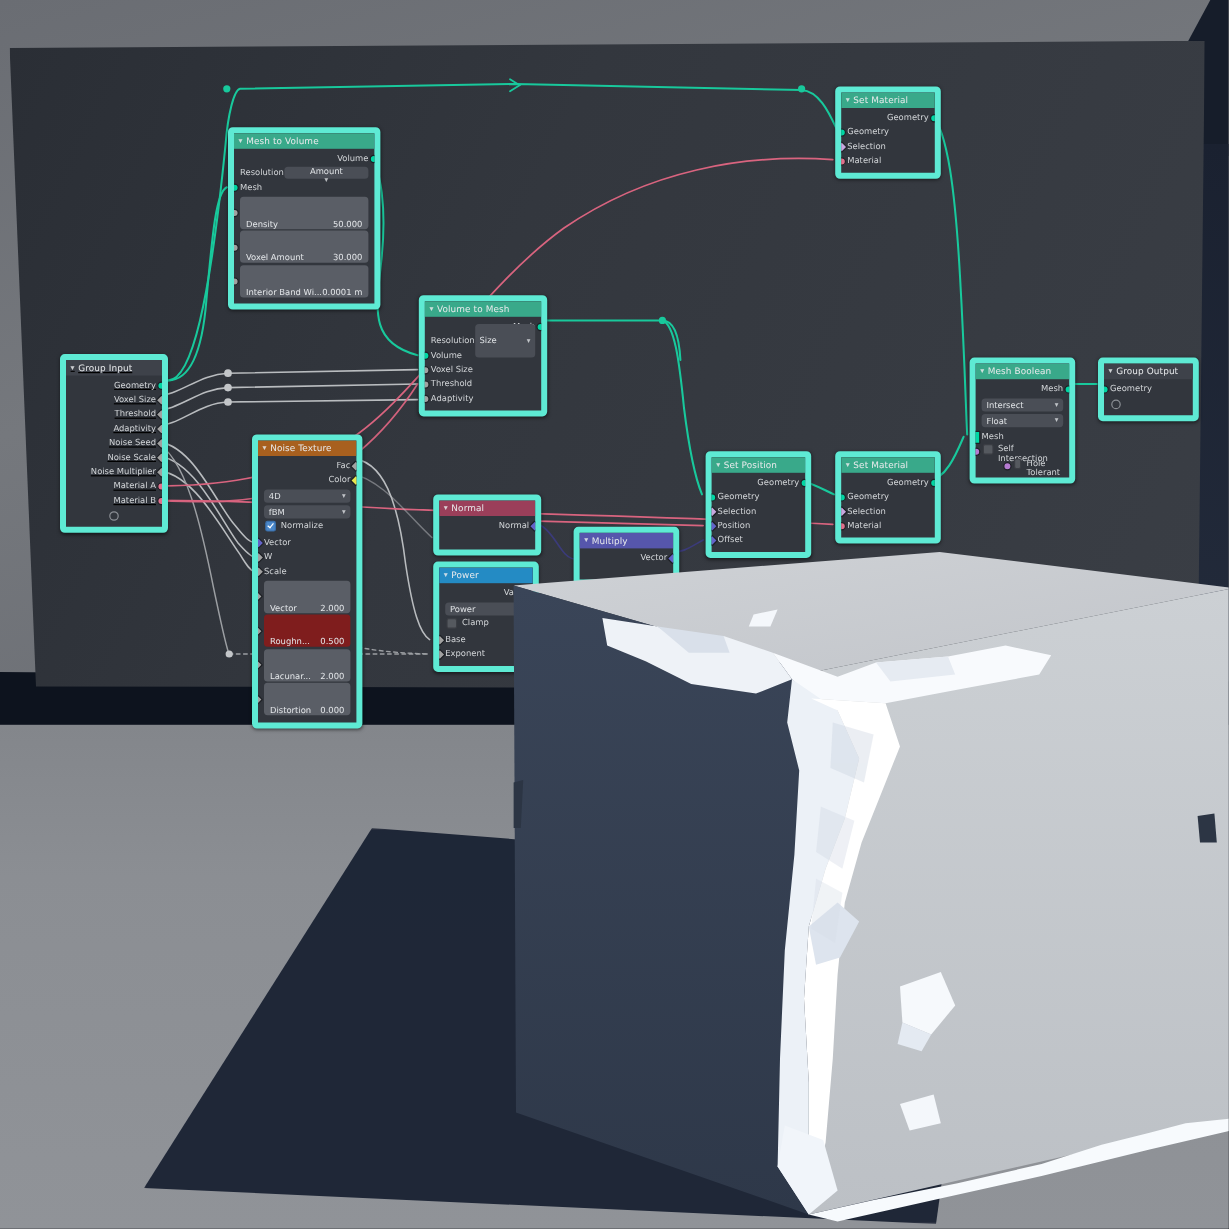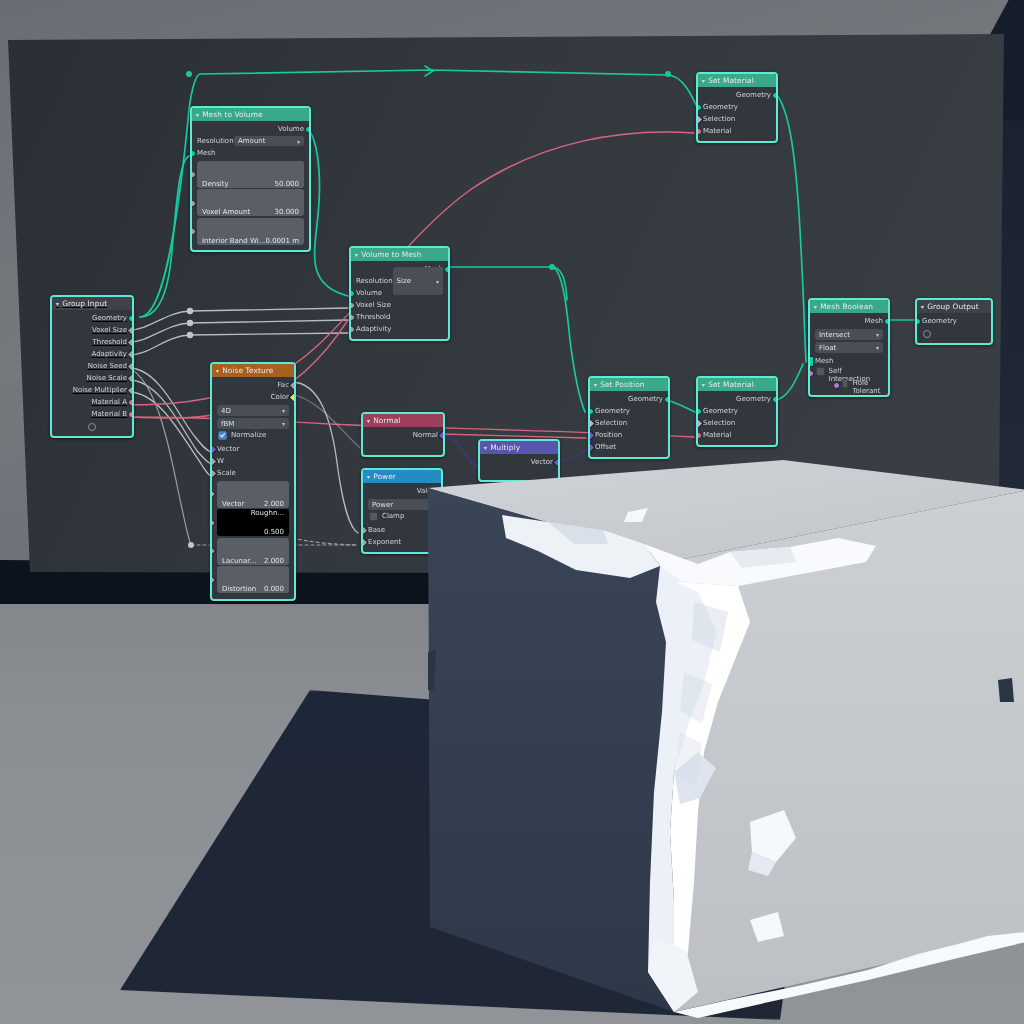--- a/index.html
+++ b/index.html
@@ -43,21 +43,21 @@
     background:linear-gradient(115deg,#2a2e35 0%,#33373e 40%,#3a3e45 100%);
     clip-path:polygon(0 6px,996px 0,990px 540px,22px 538px);
     box-shadow:0 0 24px rgba(0,0,0,.45);
   }
   .node-layer{position:absolute;left:0;top:0;width:1024px;height:1024px;}
   
   .node{
     position:absolute;border-radius:4px;overflow:hidden;
     background:#32363d;
     box-shadow:0 1px 3px rgba(0,0,0,.5);
-    border:2px solid #5eead4;
+    border:5px solid #5eead4;
   }
   .node-hdr{
     height:13px;display:flex;align-items:center;gap:3px;
     padding:0 4px;font-size:7.4px;color:#e8eaec;letter-spacing:.1px;
     white-space:nowrap;
   }
   .chev{font-size:6px;opacity:.85;transform:scaleX(1.1);}
   .node-body{padding:2px 0 4px 0;}
   .row{
     position:relative;height:12px;display:flex;align-items:center;
@@ -82,21 +82,21 @@
     margin:2px 5px;height:11px;background:#4a4e56;border-radius:3px;
     display:flex;align-items:center;justify-content:space-between;
     padding:0 4px;font-size:7px;color:#dfe2e5;
   }
   .dd-caret{font-size:6px;opacity:.8;}
   .prop-row{
     position:relative;margin:1.5px 5px;height:27px;background:#5a5e66;
     border-radius:3px;display:flex;align-items:flex-end;justify-content:space-between;
     padding:0 5px;font-size:7px;color:#e3e6e9;
   }
-  .prop-row.hl{background:#000000;flex-direction:column;}
+  .prop-row.hl{background:#7f1d1d;}
   .prop-row .sock{left:-8px;}
   .lbl-l{flex:0 0 auto;}
   .val-r{flex:0 0 auto;}
   .chk-row{
     position:relative;height:12px;display:flex;align-items:flex-start;gap:4px;
     padding:0 6px;font-size:7px;color:#d2d5d8;
   }
   .chk{width:7px;height:7px;border-radius:2px;background:#55595f;border:1px solid #3a3d43;}
   .chk.on{background:#4a87c9;border-color:#3a6ea8;position:relative;}
   .chk.on::after{
@@ -246,21 +246,21 @@
         <span class="chev">▾</span>
         <span>Mesh to Volume</span>
       </div>
       <div class="node-body">
         <div class="row out">
           <span>Volume</span>
           <span class="sock r s-geo"></span>
         </div>
         <div class="row" style="justify-content:space-between;padding:0 5px;">
           <span>Resolution</span>
-          <span class="dropdown" style="margin:0;width:62px;height:10px;">
+          <span class="dropdown" style="margin:0;width:62px;height:10px;flex-direction:column;">
             <span>Amount</span>
             <span class="dd-caret">▾</span>
           </span>
         </div>
         <div class="row">
           <span class="sock l s-geo"></span>
           <span>Mesh</span>
         </div>
         <div class="prop-row">
           <span class="sock l s-gray"></span>

